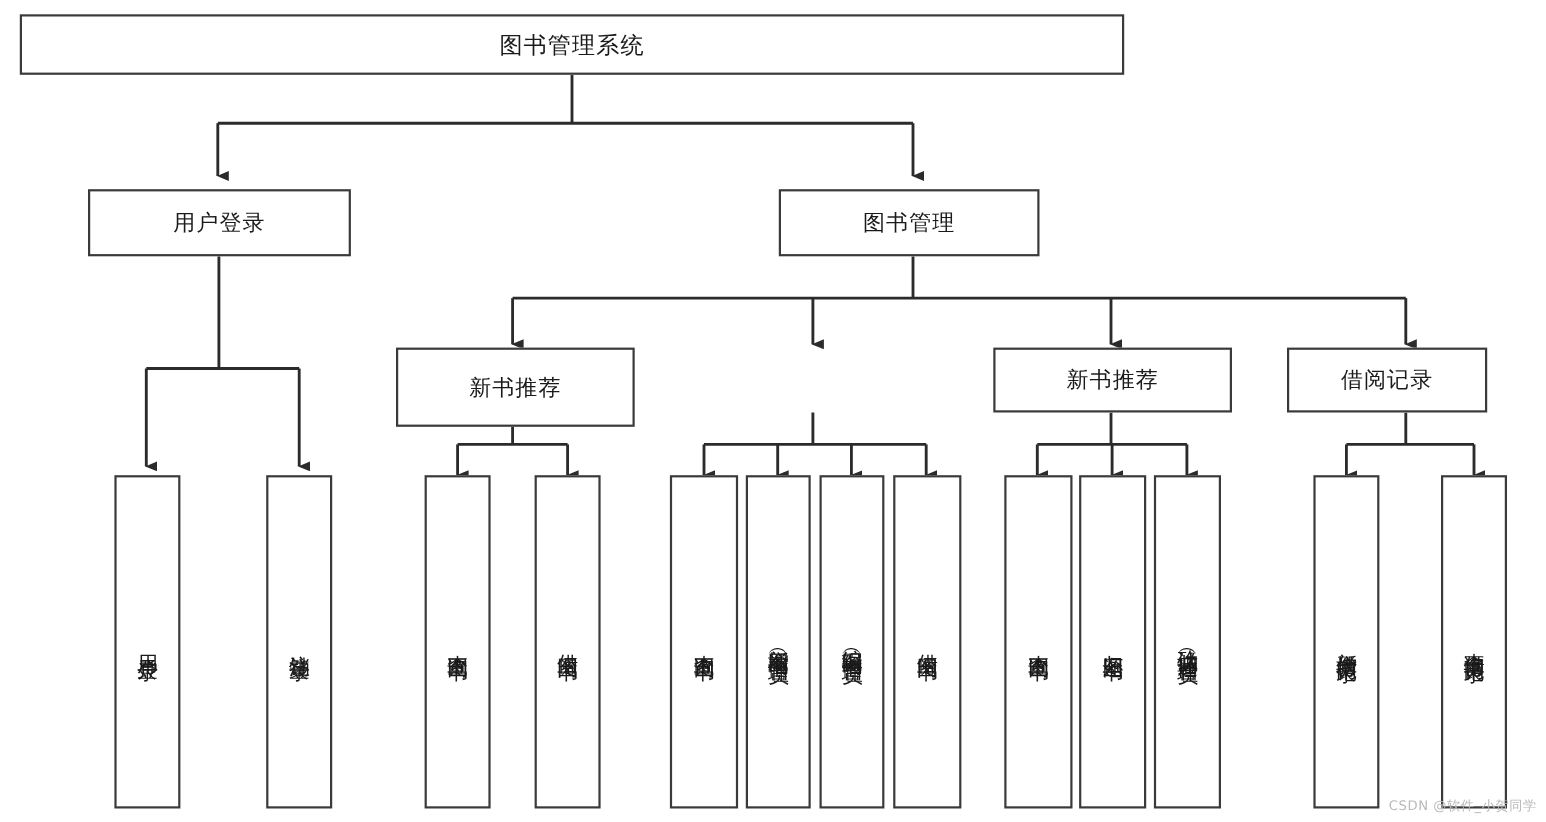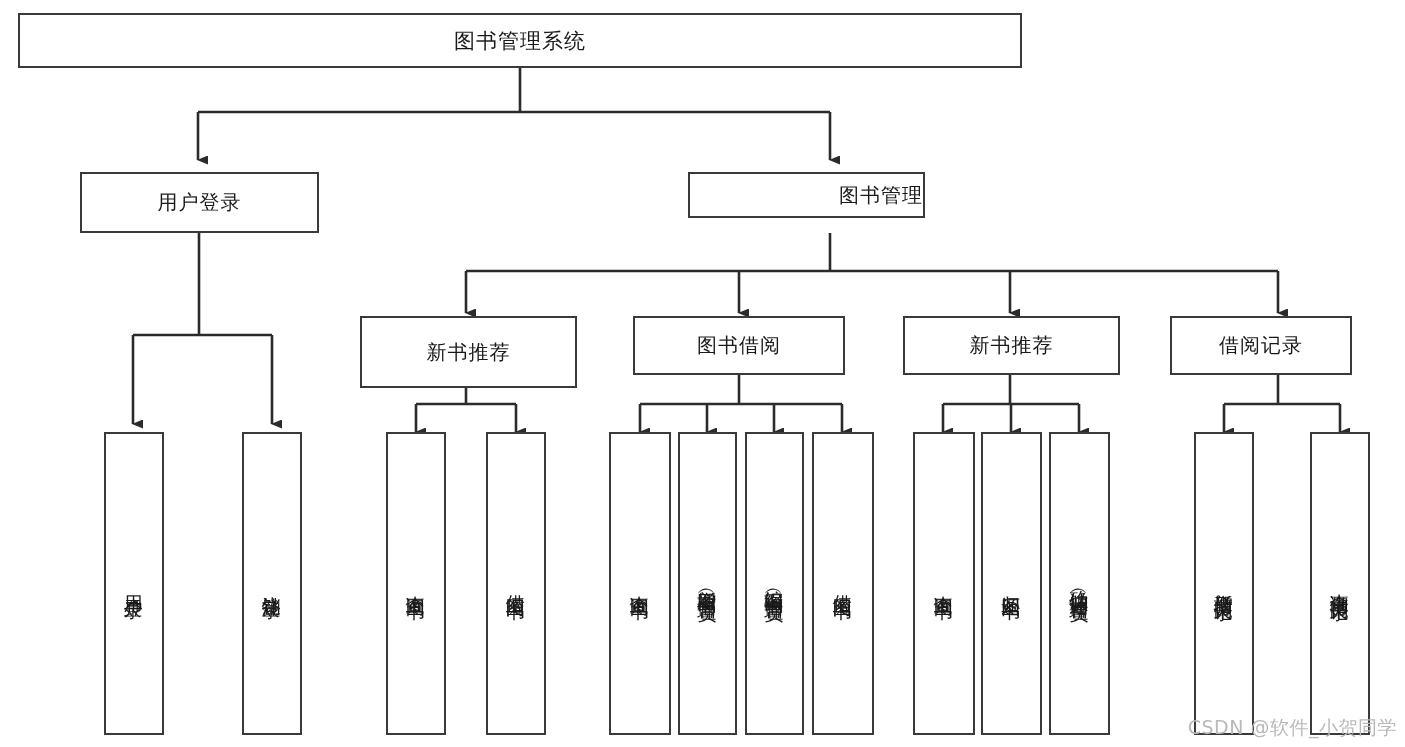--- a/index.html
+++ b/index.html
@@ -56,21 +56,21 @@
     left: 0;
     top: 0;
     width: 1405px;
     height: 747px;
     pointer-events: none;
   }
   .watermark {
     position: absolute;
     right: 8px;
     bottom: 6px;
-    font-size: 19px;
+    font-size: 12px;
     color: #b9b9b9;
     white-space: nowrap;
     letter-spacing: 0.5px;
     text-align: center;
   }
 </style>
 </head>
 <body>
 
 <div id="canvas">
@@ -126,31 +126,28 @@
   </svg>
 
   <div class="node root" style="left:18px; top:13px; width:1004px; height:55px;">
     <span class="htext">图书管理系统</span>
   </div>
 
   <div class="node level2" style="left:80px; top:172px; width:239px; height:61px;">
     <span class="htext">用户登录</span>
   </div>
 
-  <div class="node level2" style="left:688px; top:172px; width:237px; height:46px;justify-content:flex-end;">
+  <div class="node level2" style="left:708px; top:172px; width:237px; height:61px;">
     <span class="htext">图书管理</span>
   </div>
 
   <div class="node level2" style="left:360px; top:316px; width:217px; height:72px;">
     <span class="htext">新书推荐</span>
   </div>
 
-  <div class="node level2" style="left:633px; top:316px; width:212px; height:59px;">
-    <span class="htext">图书借阅</span>
-  </div>
 
   <div class="node level2" style="left:903px; top:316px; width:217px; height:59px;">
     <span class="htext">新书推荐</span>
   </div>
 
   <div class="node level2" style="left:1170px; top:316px; width:182px; height:59px;">
     <span class="htext">借阅记录</span>
   </div>
 
   <div class="node leaf" style="left:104px; top:432px; width:60px; height:303px;">

